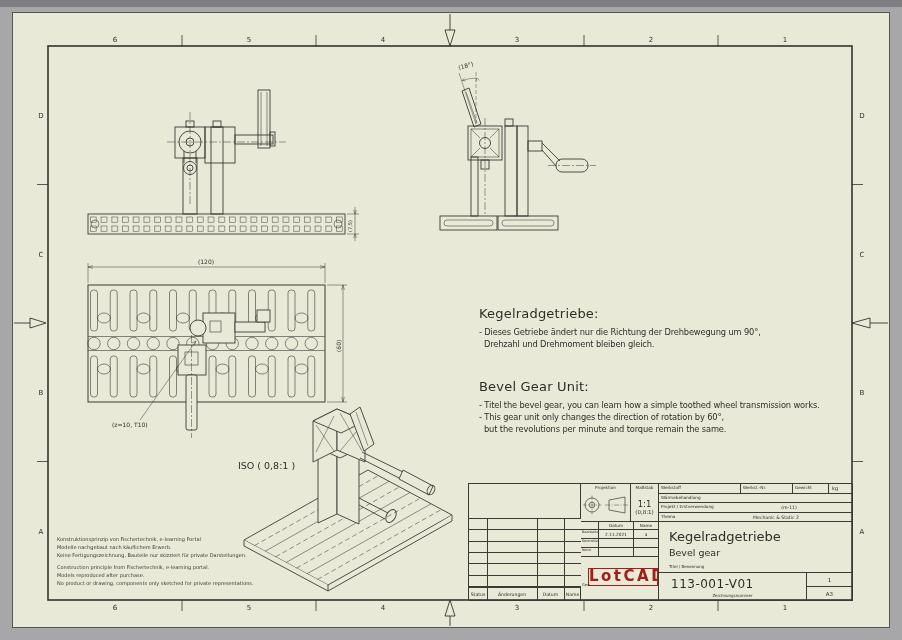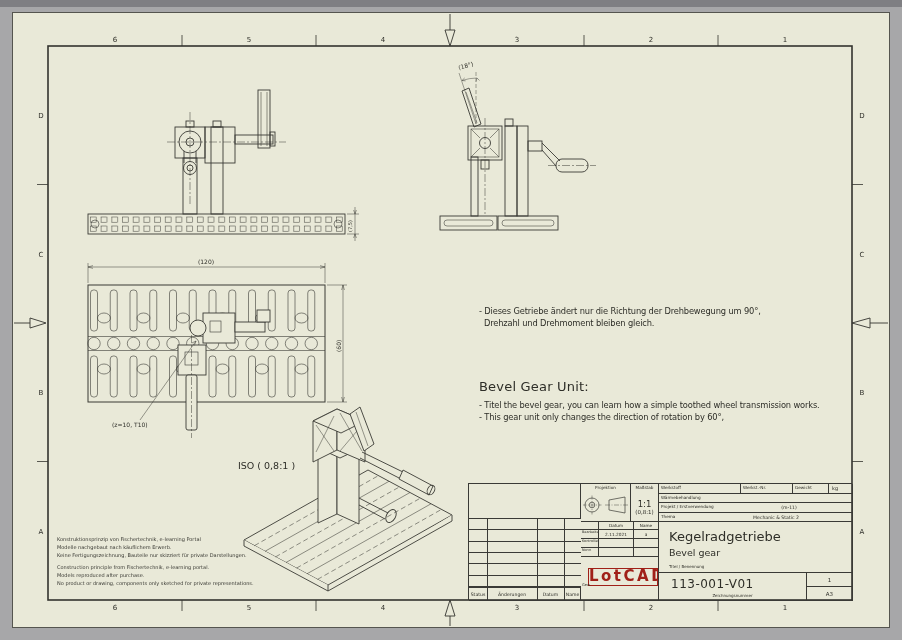--- a/index.html
+++ b/index.html
@@ -248,27 +248,29 @@
     <polygon points="403,470 433,486 429,495 399,479" fill="#e9e9d8"></polygon>
     <ellipse cx="431" cy="490" rx="3.5" ry="5" transform="rotate(28 431 490)"></ellipse>
 
     <path d="M359,498 L388,513 M359,505 L385,519"></path>
     <ellipse cx="391" cy="516" rx="4.5" ry="7" transform="rotate(30 391 516)"></ellipse>
   </g>
   <text x="238" y="469" font-size="9.5" fill="#2e2e28" font-family="DejaVu Sans, sans-serif">ISO ( 0,8:1 )</text>
 </svg>
 
 <div class="note-block" style="top:306px">
+  <div class="note-title">Kegelradgetriebe:</div>
   <div class="note-line pre">- Dieses Getriebe ändert nur die Richtung der Drehbewegung um 90°,</div>
   <div class="note-line pre">  Drehzahl und Drehmoment bleiben gleich.</div>
 </div>
 <div class="note-block" style="top:379px">
   <div class="note-title">Bevel Gear Unit:</div>
   <div class="note-line pre">- Titel the bevel gear, you can learn how a simple toothed wheel transmission works.</div>
   <div class="note-line pre">- This gear unit only changes the direction of rotation by 60°,</div>
+  <div class="note-line pre">  but the revolutions per minute and torque remain the same.</div>
 </div>
 
 <div class="disc" style="top:535px">
   <div>Konstruktionsprinzip von Fischertechnik, e-learning Portal</div>
   <div>Modelle nachgebaut nach käuflichem Erwerb.</div>
   <div>Keine Fertigungszeichnung, Bauteile nur skizziert für private Darstellungen.</div>
 </div>
 <div class="disc" style="top:563px">
   <div>Construction principle from Fischertechnik, e-learning portal.</div>
   <div>Models reproduced after purchase.</div>

